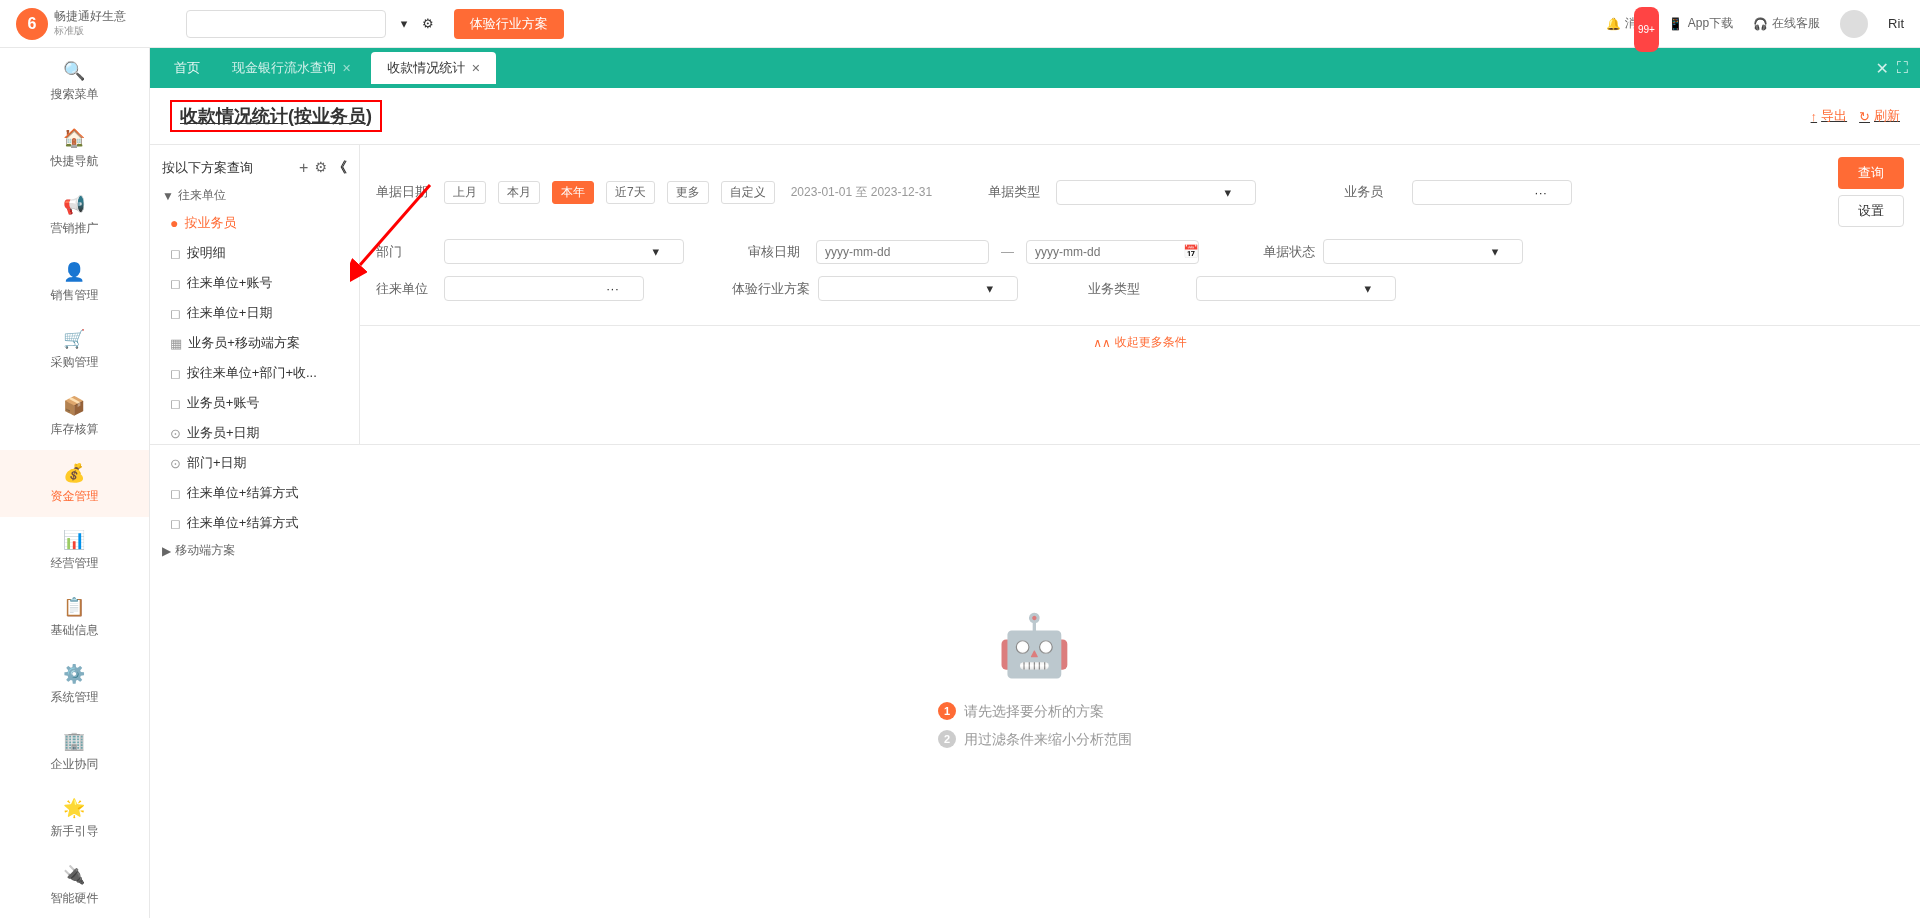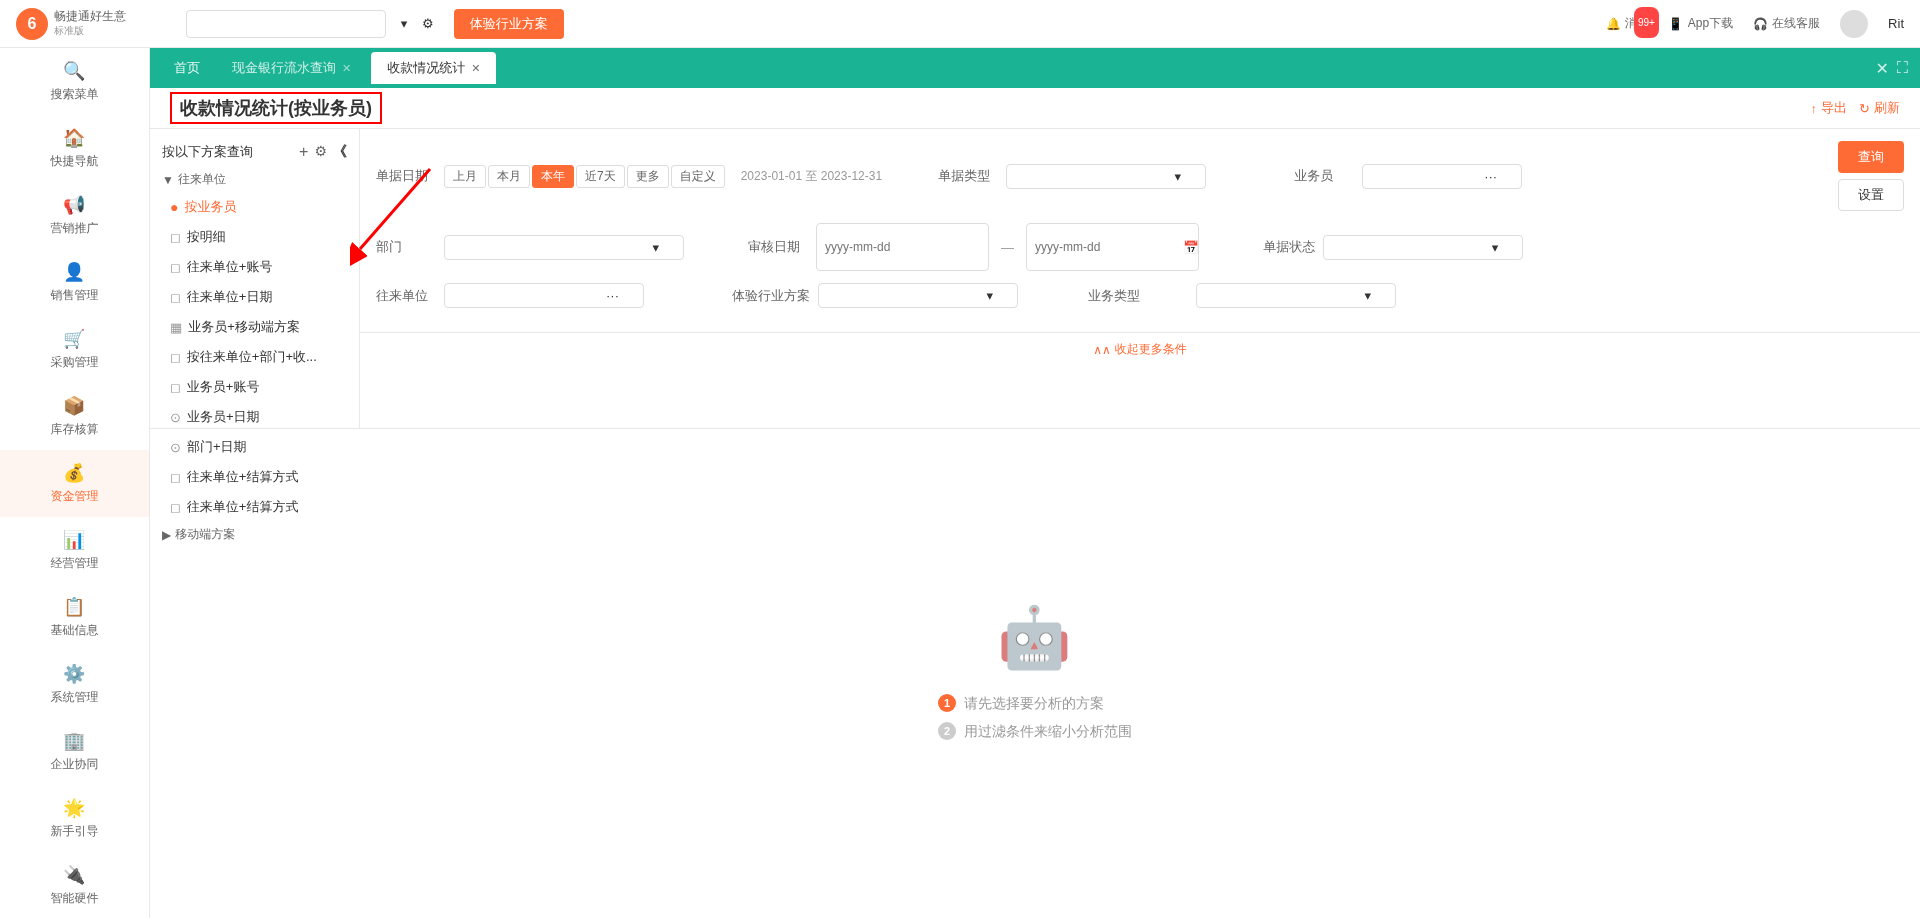--- a/index.html
+++ b/index.html
@@ -53,21 +53,21 @@
       margin-left: auto;
       display: flex; align-items: center; gap: 20px;
     }
     .header-right-item {
       display: flex; align-items: center; gap: 4px;
       font-size: 12px; color: #666; cursor: pointer;
       position: relative;
     }
     .badge-red {
       background: #ff4444; color: white;
-      border-radius: 8px; padding: 10px 4px;
+      border-radius: 8px; padding: 17px 4px;
       font-size: 10px; position: absolute; top: -8px; right: -10px;
     }
     .user-avatar {
       width: 28px; height: 28px;
       background: #ddd; border-radius: 50%;
     }
 
     
     .main-layout {
       display: flex;
@@ -138,23 +138,24 @@
     
     .page-content {
       flex: 1; overflow: auto;
       background: #f5f5f5;
       display: flex; flex-direction: column;
     }
 
     
     .page-header {
       background: #fff;
-      padding: 4px 20px;
+      padding: 12px 20px;
       display: flex; justify-content: space-between;
       border-bottom: 1px solid #e8e8e8;
+      text-decoration: underline;
     }
     .page-title {
       font-size: 18px; font-weight: bold; color: #333;
       border: 2px solid red;
       padding: 2px 8px;
     }
     .page-actions { display: flex; gap: 12px; align-items: center; }
     .action-btn {
       display: flex; align-items: center; gap: 4px;
       font-size: 13px; color: #ff6b35; cursor: pointer;
@@ -210,21 +211,21 @@
       flex-wrap: wrap;
     }
     .filter-item {
       display: flex; align-items: center; gap: 8px;
       min-width: 300px;
     }
     .filter-label {
       font-size: 13px; color: #666; white-space: nowrap; min-width: 60px;
     }
     .date-tabs {
-      display: flex; gap: 2px; align-items: flex-start;
+      display: flex; gap: 12px; align-items: flex-start;
     }
     .date-tab {
       padding: 2px 8px; font-size: 12px;
       border: 1px solid #ddd; border-radius: 3px;
       cursor: pointer; color: #666;
     }
     .date-tab.active {
       background: #ff6b35; color: white; border-color: #ff6b35;
     }
     .date-range {
@@ -233,21 +234,21 @@
     .filter-select {
       border: 1px solid #ddd; border-radius: 4px;
       padding: 4px 24px 4px 8px;
       font-size: 13px; color: #333;
       min-width: 160px; position: relative;
       display: flex; align-items: center; justify-content: space-between;
       cursor: pointer; background: #fff;
     }
     .filter-input {
       border: 1px solid #ddd; border-radius: 4px;
-      padding: 16px 8px;
+      padding: 4px 8px;
       font-size: 12px; color: #737373;
       min-width: 140px;
     }
     .date-dash { color: #999; padding: 0 4px; }
 
     .collapse-bar {
       display: flex; align-items: center; justify-content: center;
       padding: 8px;
       color: #ff6b35; font-size: 12px; cursor: pointer;
       background: #fff;

